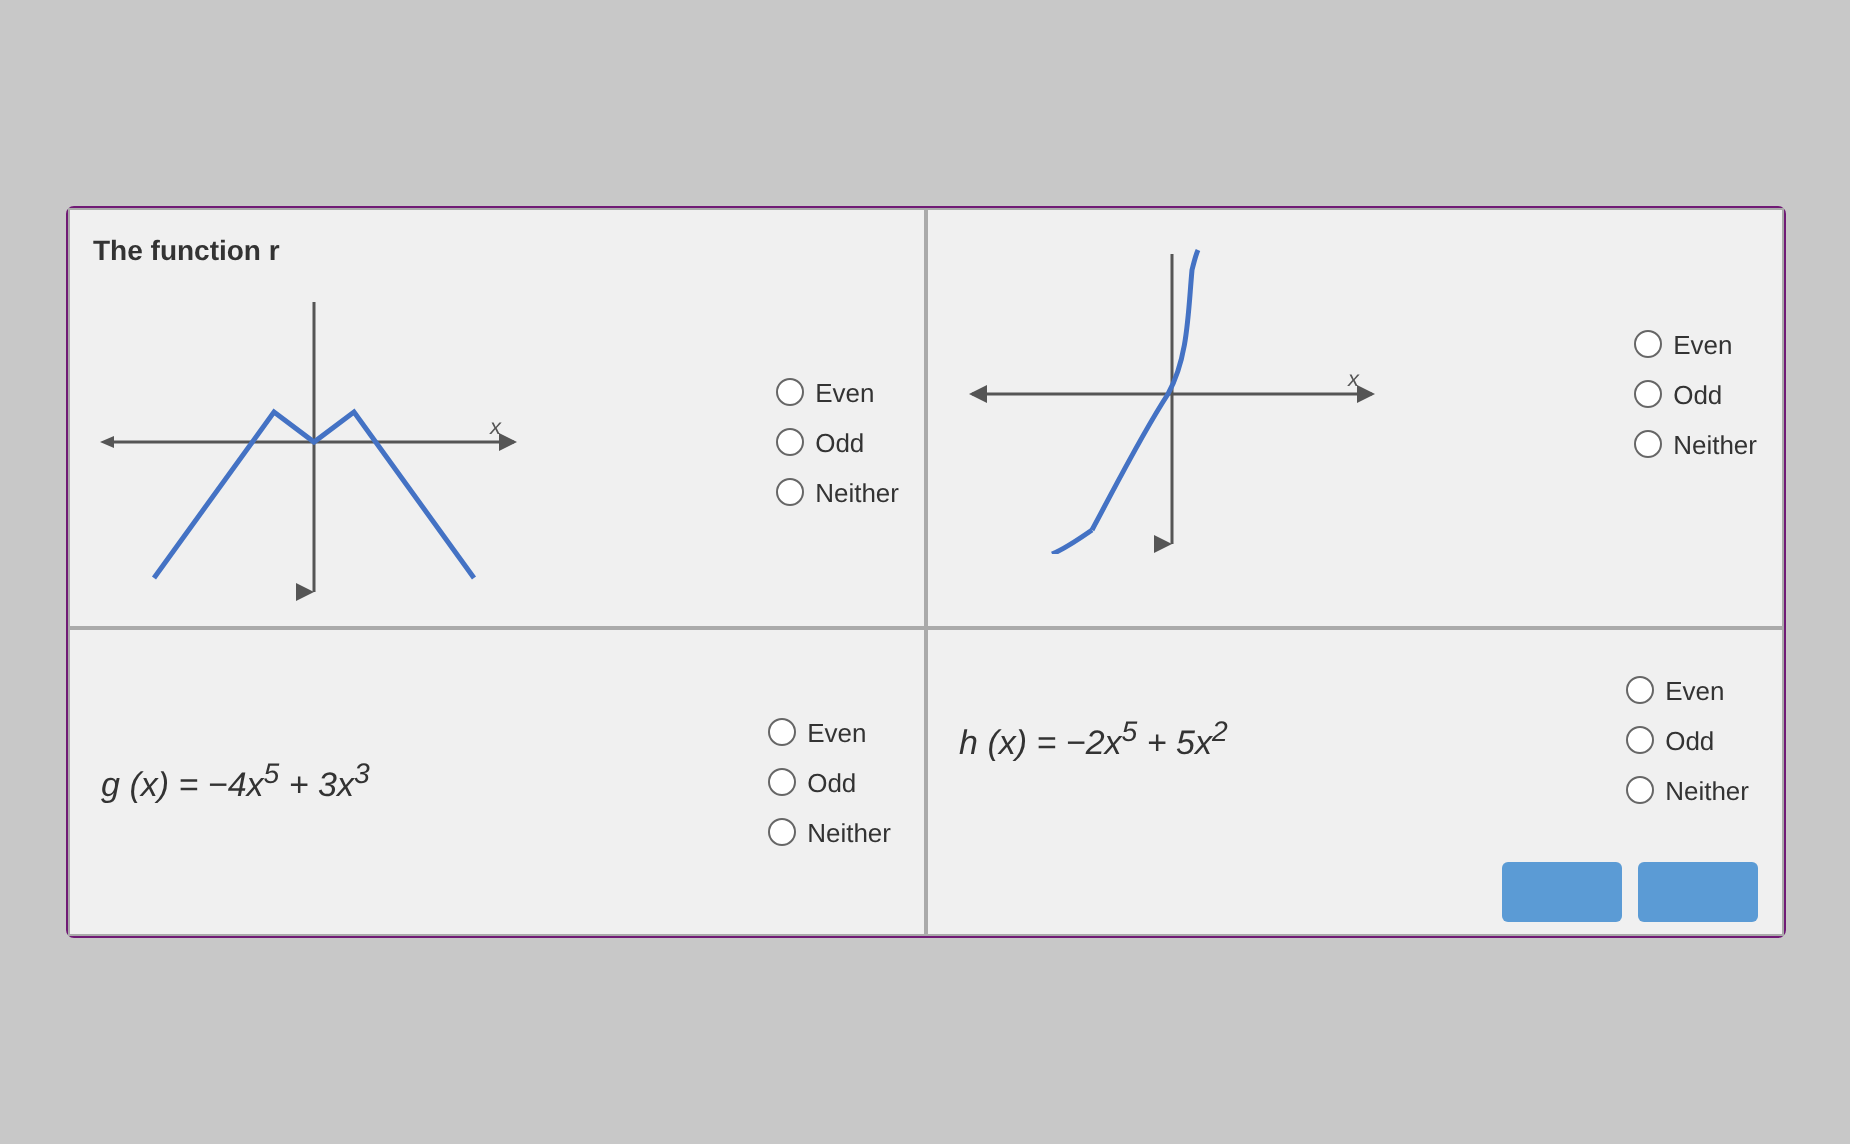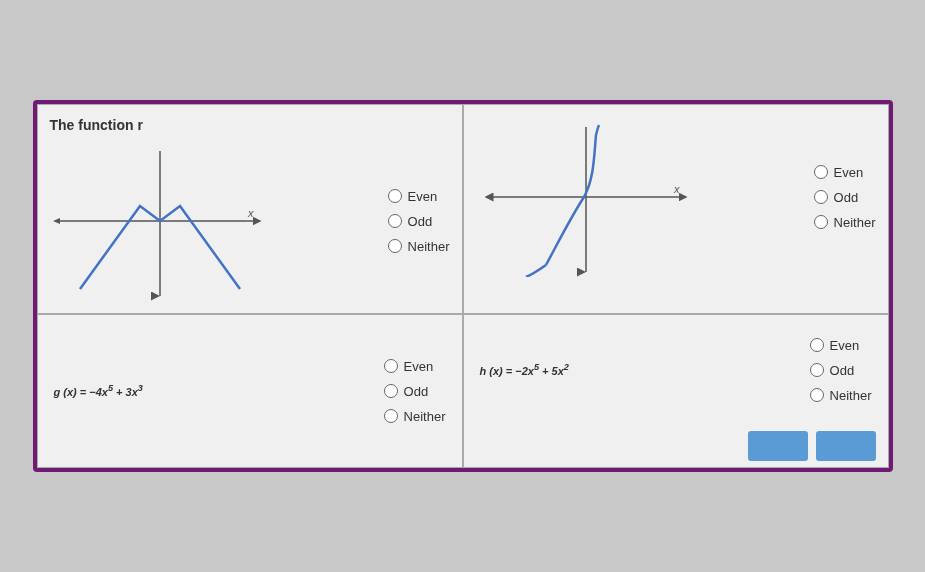--- a/index.html
+++ b/index.html
@@ -8,21 +8,21 @@
       height: 572px;
       background: #c8c8c8;
       display: flex;
       align-items: center;
       justify-content: center;
       font-family: Arial, sans-serif;
     }
     .main-container {
       width: 860px;
       background: #701a75;
-      border: 4px solid #701a75;
+      border: 1px solid #701a75;
       border-radius: 4px;
     }
     .grid {
       display: grid;
       grid-template-columns: 1fr 1fr;
       grid-template-rows: auto auto;
     }
     .cell {
       border: 1px solid #aaa;
       padding: 12px;
@@ -78,24 +78,23 @@
     
     .bottom-cell {
       display: flex;
       flex-direction: row;
       align-items: center;
       justify-content: space-between;
       padding: 16px;
       min-height: 110px;
     }
     .equation {
-      font-size: 11px;
+      font-size: 17px;
       color: #333;
       font-style: italic;
-      font-weight: bold;
     }
     .bottom-right-buttons {
       display: flex;
       gap: 8px;
       justify-content: flex-end;
       padding: 6px 12px;
     }
     .btn {
       width: 60px;
       height: 30px;

